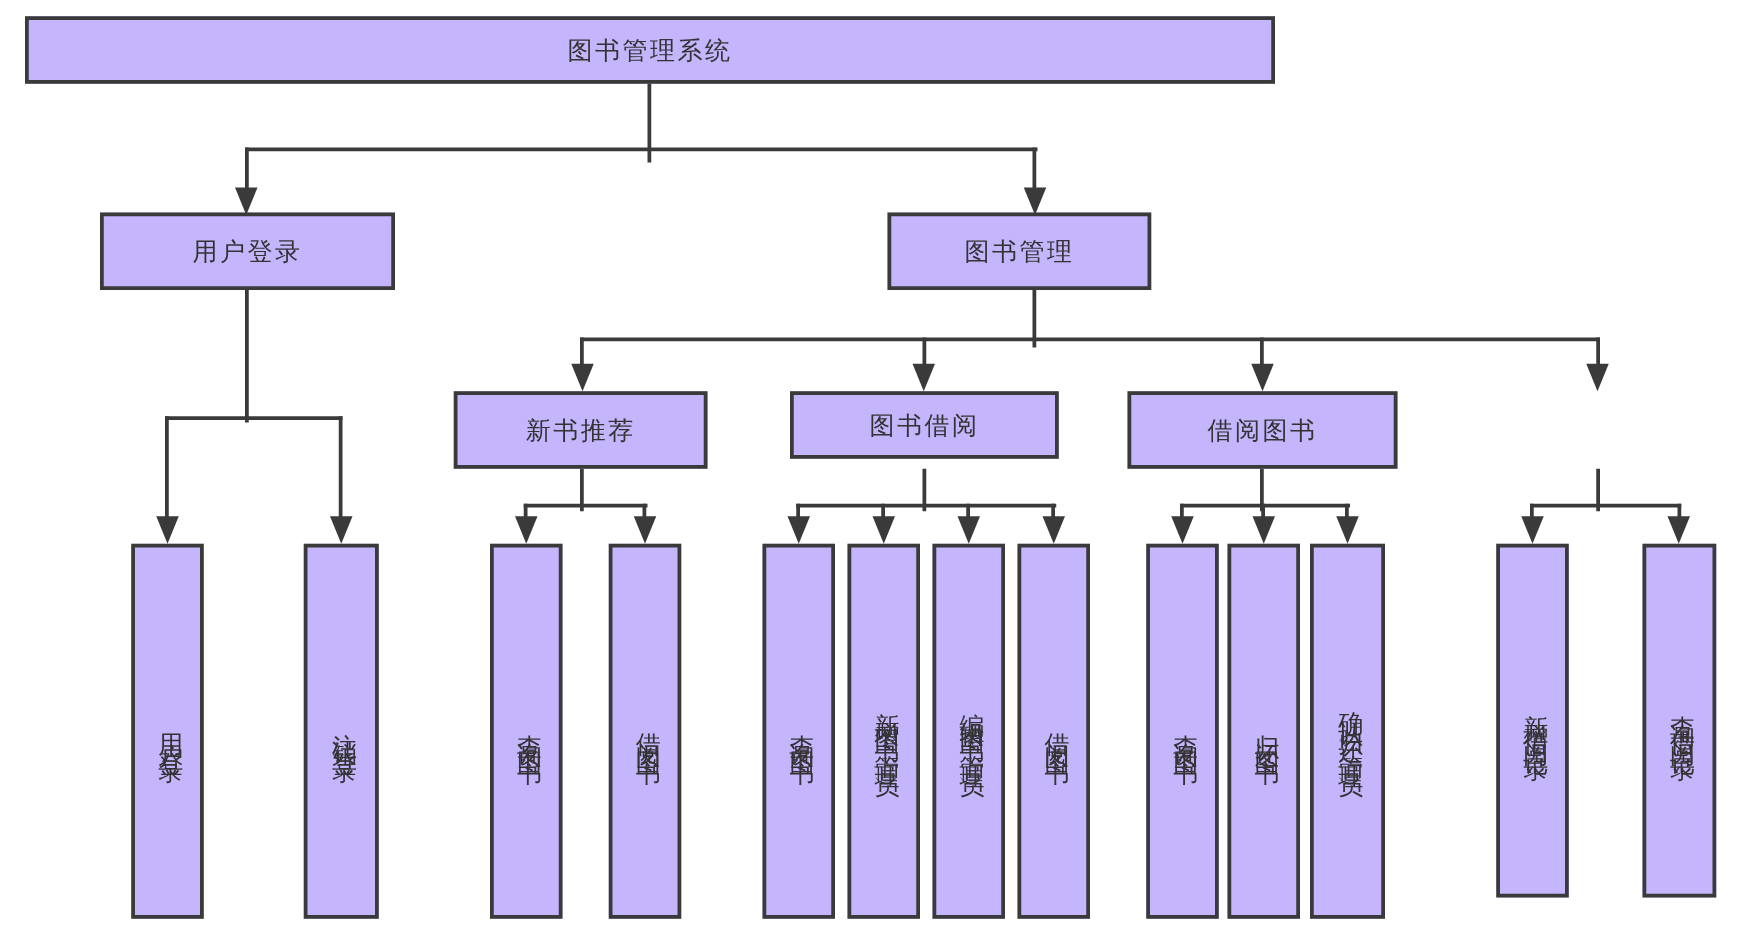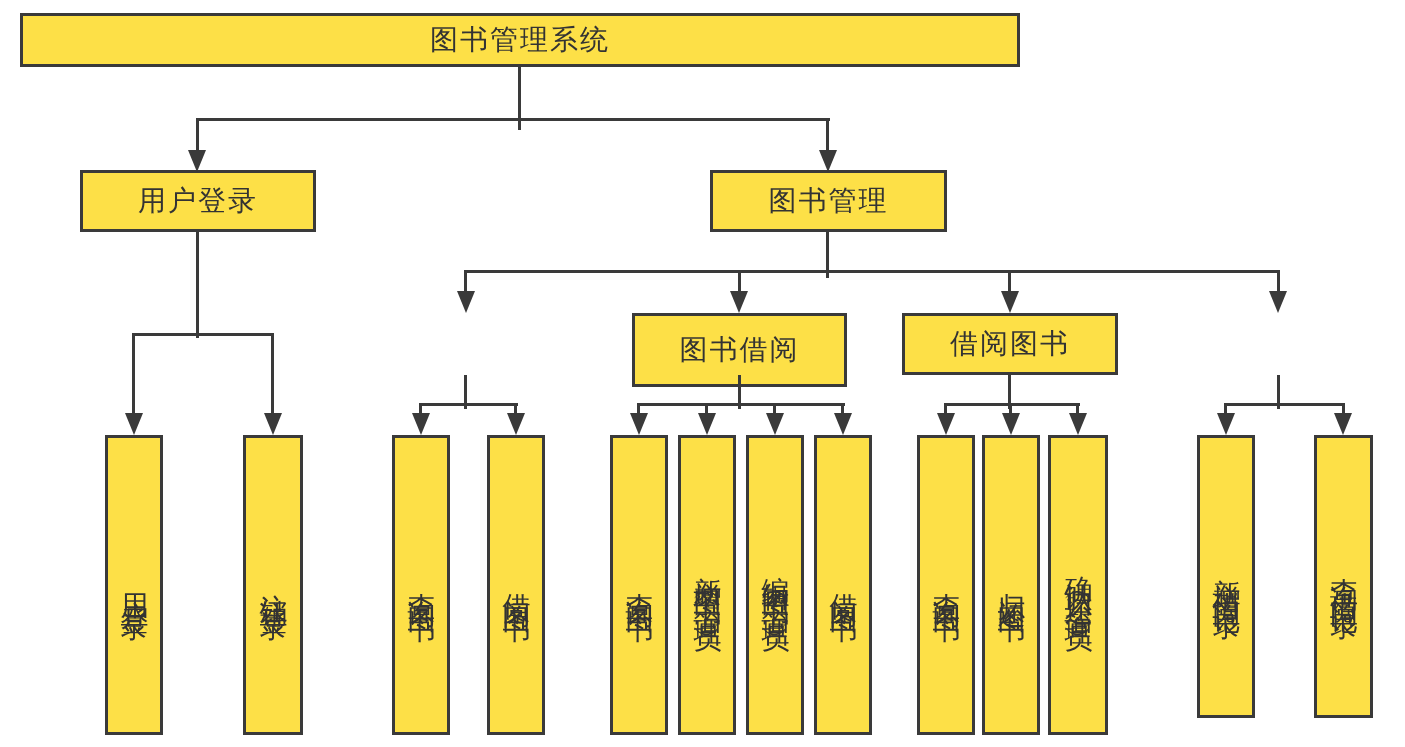--- a/index.html
+++ b/index.html
@@ -1,23 +1,23 @@
 <!DOCTYPE html>
 <html><head>
 <meta charset="utf-8">
 <style>
   html,body{margin:0;padding:0;background:#fff;}
   .canvas{
     position:relative;width:1405px;height:747px;background:#ffffff;
     font-family:"Liberation Sans", sans-serif;color:#333333;overflow:hidden;
   }
   .box{
-    position:absolute;border:3px solid #3a3a3a;background:#fde047;
+    position:absolute;border:3px solid #3a3a3a;background:#c4b5fd;
     display:flex;align-items:center;justify-content:center;
-    font-size:28px;box-sizing:border-box;letter-spacing:2px;
+    font-size:20px;box-sizing:border-box;letter-spacing:2px;font-family:Liberation Mono, monospace;
   }
   .vbox{
     writing-mode:vertical-lr;text-orientation:mixed;
     letter-spacing:7px;line-height:1;
   }
   .line{position:absolute;background:#3a3a3a;}
   .arrow{
     position:absolute;width:0;height:0;
     border-left:9px solid transparent;border-right:9px solid transparent;
     border-top:22px solid #3a3a3a;
@@ -28,23 +28,24 @@
   }
 </style>
 </head>
 <body>
 
 <div class="canvas">
 
   <div class="box" style="left:20px;top:13px;width:1000px;height:54px">图书管理系统</div>
 
   <div class="box" style="left:80px;top:170px;width:236px;height:62px">用户登录</div>
-  <div class="box" style="left:710px;top:170px;width:237px;height:62px">图书管理</div>
+  <div class="box" style="left:710px;top:170px;width:211px;height:62px">图书管理</div>
 
-  <div class="box" style="left:632px;top:313px;width:215px;height:74px">图书借阅</div>
+  <div class="box" style="left:363px;top:313px;width:203px;height:62px">新书推荐</div>
+  <div class="box" style="left:632px;top:313px;width:215px;height:54px">图书借阅</div>
   <div class="box" style="left:902px;top:313px;width:216px;height:62px">借阅图书</div>
 
   <div class="box vbox" style="left:105px;top:435px;width:58px;height:300px">用户登录</div>
   <div class="box vbox" style="left:243px;top:435px;width:60px;height:300px">注销登录</div>
 
   <div class="box vbox" style="left:392px;top:435px;width:58px;height:300px">查询图书</div>
   <div class="box vbox" style="left:487px;top:435px;width:58px;height:300px">借阅图书</div>
 
   <div class="box vbox" style="left:610px;top:435px;width:58px;height:300px">查询图书</div>
   <div class="box vbox" style="left:678px;top:435px;width:58px;height:300px">新增图书（管理员）</div>

